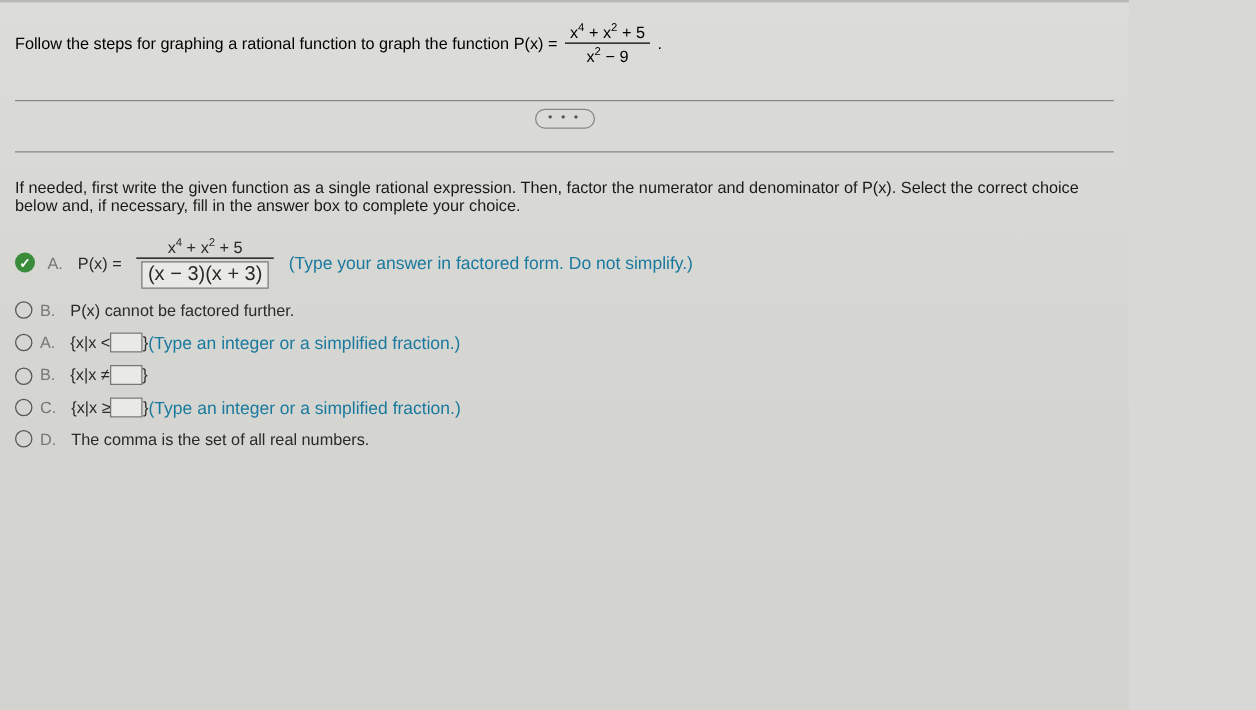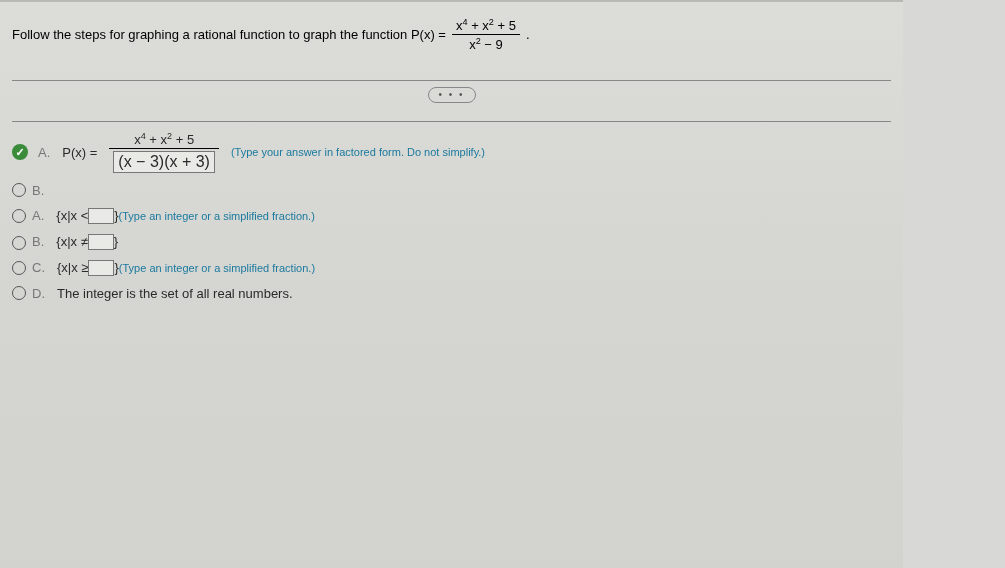--- a/index.html
+++ b/index.html
@@ -97,21 +97,21 @@
   }
   .small-box {
     display:inline-block;
     width:26px;height:16px;
     border:1px solid #777;
     background:#e9e9e6;
     vertical-align:middle;
   }
   .hint {
     color:#1a7a9e;
-    font-size:11px;
+    font-size:14px;
   }
   .question2 { margin:14px 0 10px; color:#111; }
   .group {
     display:inline-flex;align-items:center;flex-wrap:wrap;gap:0;
   }
 </style>
 </head>
 <body>
 
 <div class="page">
@@ -128,39 +128,41 @@
     </span>
     <span>.</span>
   </div>
 
   <hr class="thin">
   <div class="ellipsis-pill">
     <span>• • •</span>
   </div>
   <hr class="thin">
 
+  <div class="instruction">If needed, first write the given function as a single rational expression. Then, factor the numerator and denominator of P(x). Select the correct choice below and, if necessary, fill in the answer box to complete your choice.</div>
 
   <div class="choice-row">
     <span class="check-badge">✓</span>
     <span class="opt-letter">A.</span>
     <span>P(x) =</span>
     <span class="frac">
       <span class="num">
         <span>x</span><span class="sup">4</span><span> + x</span><span class="sup">2</span><span> + 5</span>
       </span>
       <span class="den">
         <span class="answer-box">(x − 3)(x + 3)</span>
       </span>
     </span>
     <span class="hint">(Type your answer in factored form. Do not simplify.)</span>
   </div>
 
   <div class="choice-row">
     <span class="radio"></span>
     <span class="opt-letter">B.</span>
+    <span>P(x) cannot be factored further.</span>
   </div>
 
 
   <div class="choice-row">
     <span class="radio"></span>
     <span class="opt-letter">A.</span>
     <span class="group">
       <span>{x|x &lt;</span>
       <span class="small-box"></span>
       <span>}</span>
@@ -187,16 +189,16 @@
       <span>{x|x ≥</span>
       <span class="small-box"></span>
       <span>}</span>
       <span class="hint">(Type an integer or a simplified fraction.)</span>
     </span>
   </div>
 
   <div class="choice-row">
     <span class="radio"></span>
     <span class="opt-letter">D.</span>
-    <span>The integer is the set of all real numbers.</span>
+    <span>The comma is the set of all real numbers.</span>
   </div>
 
 </div>
 
 </body></html>

